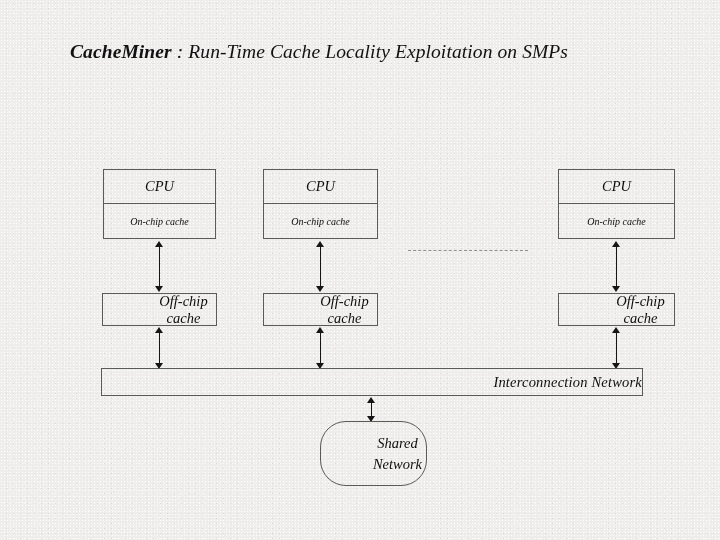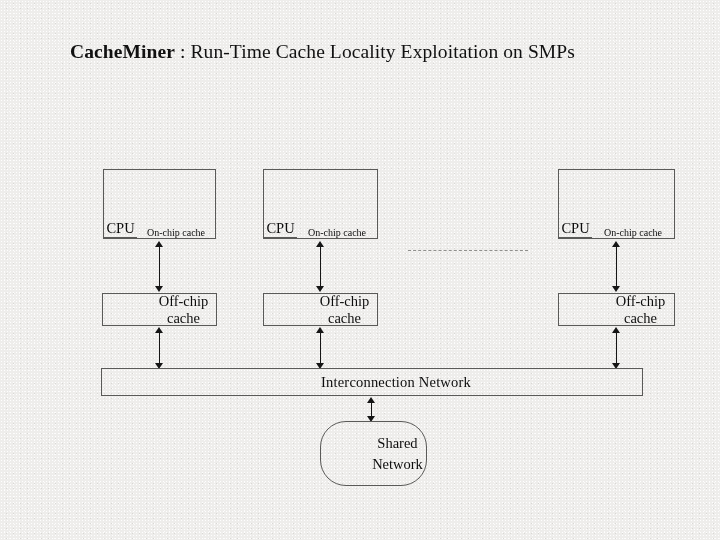--- a/index.html
+++ b/index.html
@@ -18,20 +18,21 @@
     width: 720px;
     height: 540px;
     background-color: #eeedeb;
     background-image:
       radial-gradient(rgba(255,255,255,0.95) 0.6px, transparent 0.7px),
       radial-gradient(rgba(168,168,164,0.40) 0.55px, transparent 0.65px),
       radial-gradient(rgba(140,140,136,0.22) 0.5px, transparent 0.6px),
       radial-gradient(rgba(255,255,255,0.75) 0.5px, transparent 0.6px);
     background-size: 3px 3px, 4px 4px, 7px 5px, 5px 7px;
     background-position: 0 0, 1px 2px, 3px 1px, 2px 3px;
+    font-style: italic;
   }
 
   
   #title {
     position: absolute;
     left: 70px;
     top: 40px;
     width: 620px;
     font-size: 19.5px;
     line-height: 24px;
@@ -58,21 +59,21 @@
     text-align: center;
     padding-left: 48px;
   }
 
   
   .cpu-unit {
     position: absolute;
     box-sizing: border-box;
     border: 1px solid #5a5a58;
     display: flex;
-    align-items: flex-end;
+    flex-direction: column;
   }
   .cpu-unit .cpu-label {
     flex: 0 0 33px;
     display: flex;
     align-items: center;
     justify-content: center;
     font-size: 14.5px;
     color: #0d0d0d;
     border-bottom: 1px solid #5a5a58;
   }
@@ -200,21 +201,21 @@
   <div class="box" style="left:558px; top:293px; width:117px; height:33px;">
     <span>Off-chip cache</span>
   </div>
 
   <div class="varrow" style="left:610px; top:327px; height:42px;">
     <div class="head up"></div>
     <div class="shaft"></div>
     <div class="head down"></div>
   </div>
 
-  <div class="box" id="interconnect" style="left:101px; top:368px; width:542px; height:28px;">
+  <div class="box" id="interconnect" style="left:101px; top:368px; width:542px; height:28px;justify-content:flex-end;">
     <span>Interconnection Network</span>
   </div>
 
   <div class="varrow" style="left:365px; top:397px; height:25px;">
     <div class="head up"></div>
     <div class="shaft"></div>
     <div class="head down"></div>
   </div>
 
   <div class="box" id="shared-memory" style="left:320px; top:421px; width:107px; height:65px;">

